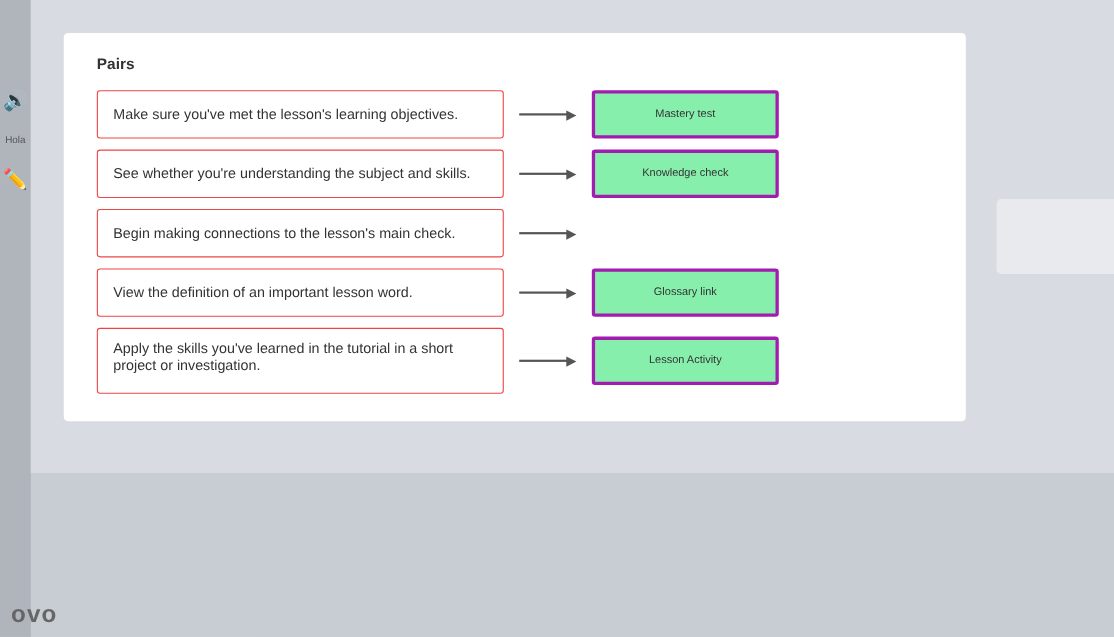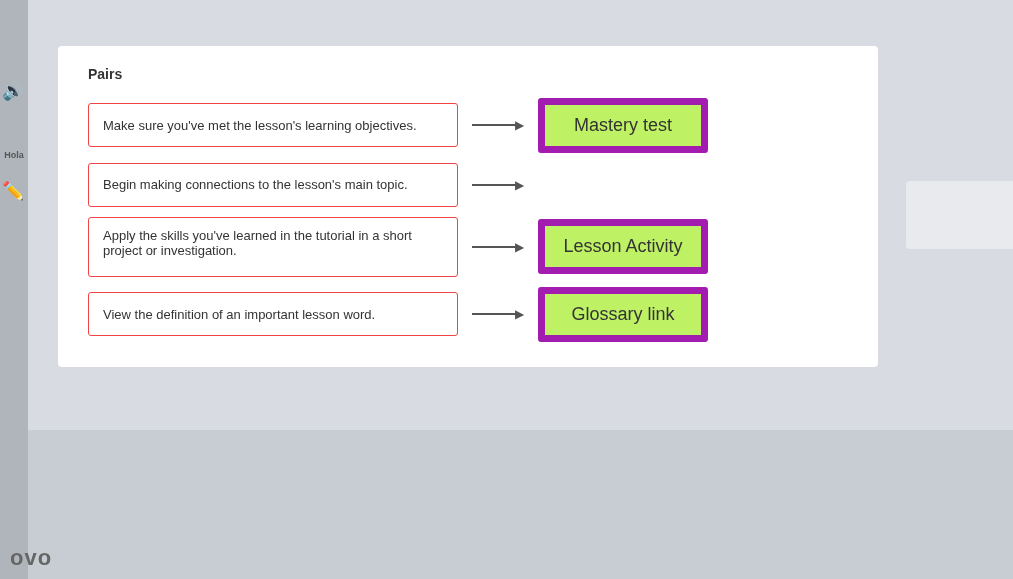--- a/index.html
+++ b/index.html
@@ -31,22 +31,21 @@
 
     .sidebar-icon {
       color: #555;
       font-size: 18px;
     }
 
     .hola-label {
       font-size: 9px;
       color: #555;
       transform: rotate(0deg);
-      font-weight: bold;
-      margin-top: 28px;
+      font-weight: normal;
     }
 
     
     .main-content {
       flex: 1;
       height: 430px;
       background: #d8dce2;
       display: flex;
       flex-direction: row;
       align-items: center;
@@ -125,26 +124,26 @@
     }
 
     .arrow-line::after {
       content: '▶';
       font-size: 12px;
       color: #555;
       margin-left: -2px;
     }
 
     .right-item {
-      border: 7px solid #a21caf;
+      border: 3px solid #a21caf;
       border-radius: 3px;
       padding: 10px 14px;
-      font-size: 18px;
-      color: #333;
-      background: #bef264;
+      font-size: 10px;
+      color: #333;
+      background: #86efac;
       width: 170px;
       min-height: 44px;
       display: flex;
       align-items: center;
       justify-content: center;
       text-align: center;
       font-weight: 500;
     }
 
     
@@ -196,38 +195,45 @@
 
     <div class="pairs-container">
     <div class="pair-row">
           <div class="left-item">Make sure you've met the lesson's learning objectives.</div>
           <div class="arrow-area">
             <span class="arrow-line"></span>
           </div>
           <div class="right-item">Mastery test</div>
         </div>
         <div class="pair-row">
-          <div class="left-item">Begin making connections to the lesson's main topic.</div>
-          <div class="arrow-area">
-            <span class="arrow-line"></span>
-          </div>
+          <div class="left-item">See whether you're understanding the subject and skills.</div>
+          <div class="arrow-area">
+            <span class="arrow-line"></span>
+          </div>
+          <div class="right-item">Knowledge check</div>
+        </div>
+        <div class="pair-row">
+          <div class="left-item">Begin making connections to the lesson's main check.</div>
+          <div class="arrow-area">
+            <span class="arrow-line"></span>
+          </div>
+        </div>
+        <div class="pair-row">
+          <div class="left-item">View the definition of an important lesson word.</div>
+          <div class="arrow-area">
+            <span class="arrow-line"></span>
+          </div>
+          <div class="right-item">Glossary link</div>
         </div>
         <div class="pair-row">
           <div class="left-item tall">Apply the skills you've learned in the tutorial in a short project or investigation.</div>
           <div class="arrow-area">
             <span class="arrow-line"></span>
           </div>
           <div class="right-item">Lesson Activity</div>
-        </div>
-        <div class="pair-row">
-          <div class="left-item">View the definition of an important lesson word.</div>
-          <div class="arrow-area">
-            <span class="arrow-line"></span>
-          </div>
-          <div class="right-item">Glossary link</div>
         </div>
       </div>
   </div>
 
   <div class="bottom-bar">
     <button class="submit-btn">Submit</button>
   </div>
 
 </div>
 

